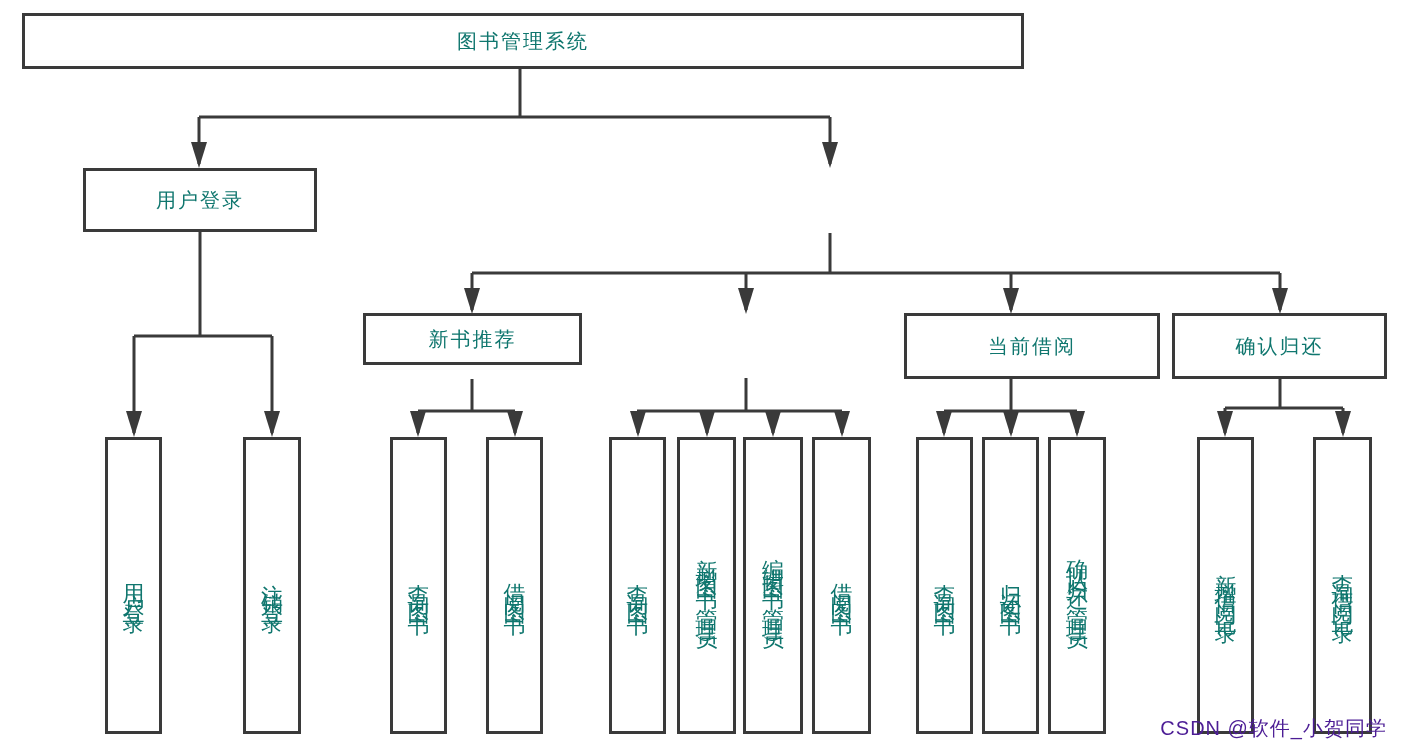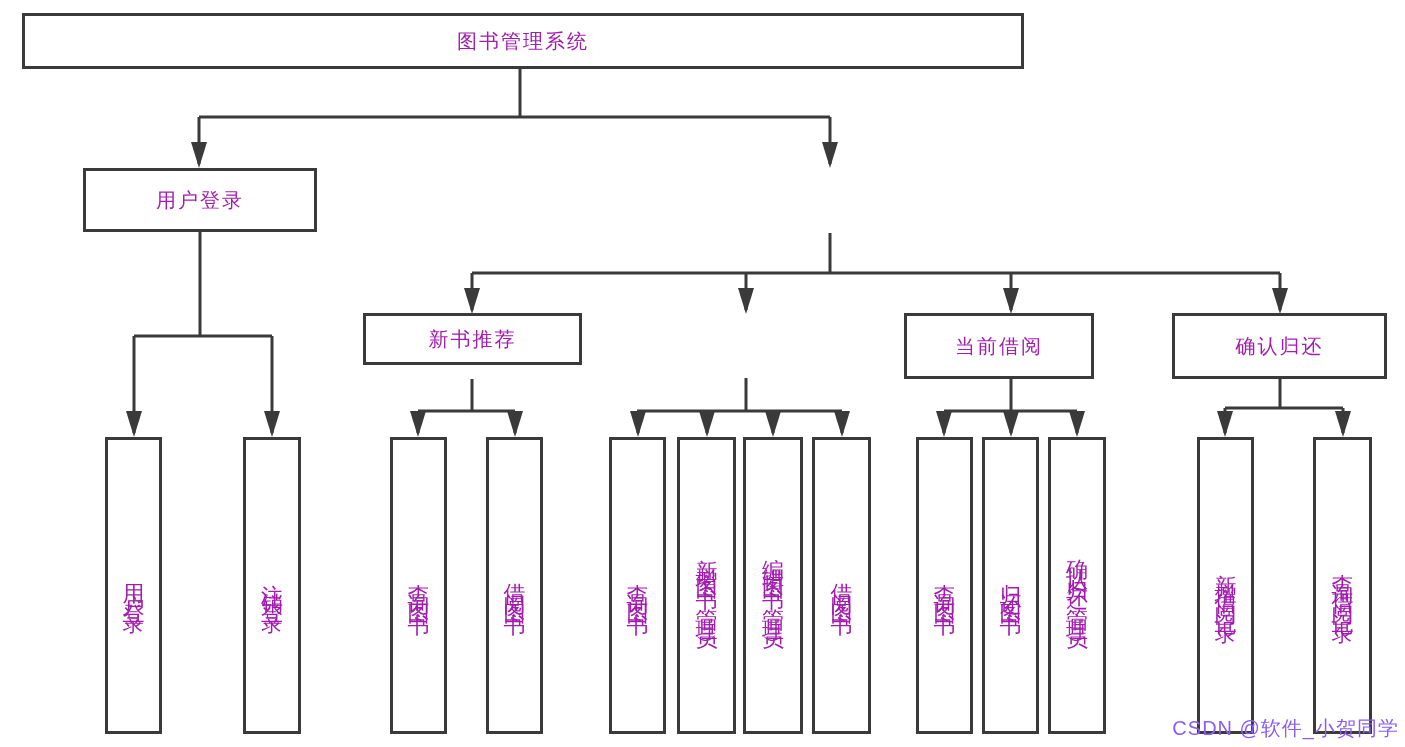--- a/index.html
+++ b/index.html
@@ -4,30 +4,30 @@
 <style>
   html,body{margin:0;padding:0;background:#ffffff;}
   .canvas{
     position:relative;width:1405px;height:747px;background:#ffffff;
     font-family:"Liberation Sans",sans-serif;overflow:hidden;
   }
   .connectors{position:absolute;left:0;top:0;width:1405px;height:747px;}
   .node{
     position:absolute;background:#ffffff;border:3px solid #3a3a3a;
     display:flex;align-items:center;justify-content:center;
-    color:#a21caf;box-sizing:border-box;text-align:right;
+    color:#0f766e;box-sizing:border-box;text-align:right;
   }
   .hnode{font-size:20px;letter-spacing:2px;white-space:nowrap;}
   .vnode{
     writing-mode:vertical-rl;text-orientation:mixed;
     font-size:22px;letter-spacing:10px;line-height:1;
   }
   .watermark{
-    position:absolute;right:6px;bottom:5px;font-size:20px;
-    color:#8b5cf6;letter-spacing:1px;white-space:nowrap;
+    position:absolute;right:18px;bottom:5px;font-size:20px;
+    color:#4c1d95;letter-spacing:1px;white-space:nowrap;
   }
 </style>
 </head>
 <body>
 
 <div class="canvas">
 
   <svg class="connectors" viewBox="0 0 1405 747" xmlns="http://www.w3.org/2000/svg" aria-hidden="true">
     <path fill="none" stroke="#3a3a3a" stroke-width="3" d="
       M520 69 V117  M199 117 H830  M199 117 V164  M830 117 V164
@@ -58,21 +58,21 @@
       <polygon points="1217,411 1233,411 1225,437"></polygon>
       <polygon points="1335,411 1351,411 1343,437"></polygon>
     </g>
   </svg>
 
   <div class="node hnode" style="left:22px;top:13px;width:1002px;height:56px">图书管理系统</div>
 
   <div class="node hnode" style="left:83px;top:168px;width:234px;height:64px">用户登录</div>
 
   <div class="node hnode" style="left:363px;top:313px;width:219px;height:52px">新书推荐</div>
-  <div class="node hnode" style="left:904px;top:313px;width:190px;height:66px">当前借阅</div>
+  <div class="node hnode" style="left:904px;top:313px;width:256px;height:66px">当前借阅</div>
   <div class="node hnode" style="left:1172px;top:313px;width:215px;height:66px">确认归还</div>
 
   <div class="node vnode" style="left:105px;top:437px;width:57px;height:297px">用户登录</div>
   <div class="node vnode" style="left:243px;top:437px;width:58px;height:297px">注销登录</div>
 
   <div class="node vnode" style="left:390px;top:437px;width:57px;height:297px">查询图书</div>
   <div class="node vnode" style="left:486px;top:437px;width:57px;height:297px">借阅图书</div>
 
   <div class="node vnode" style="left:609px;top:437px;width:57px;height:297px">查询图书</div>
   <div class="node vnode" style="left:677px;top:437px;width:59px;height:297px">新增图书（管理员）</div>

